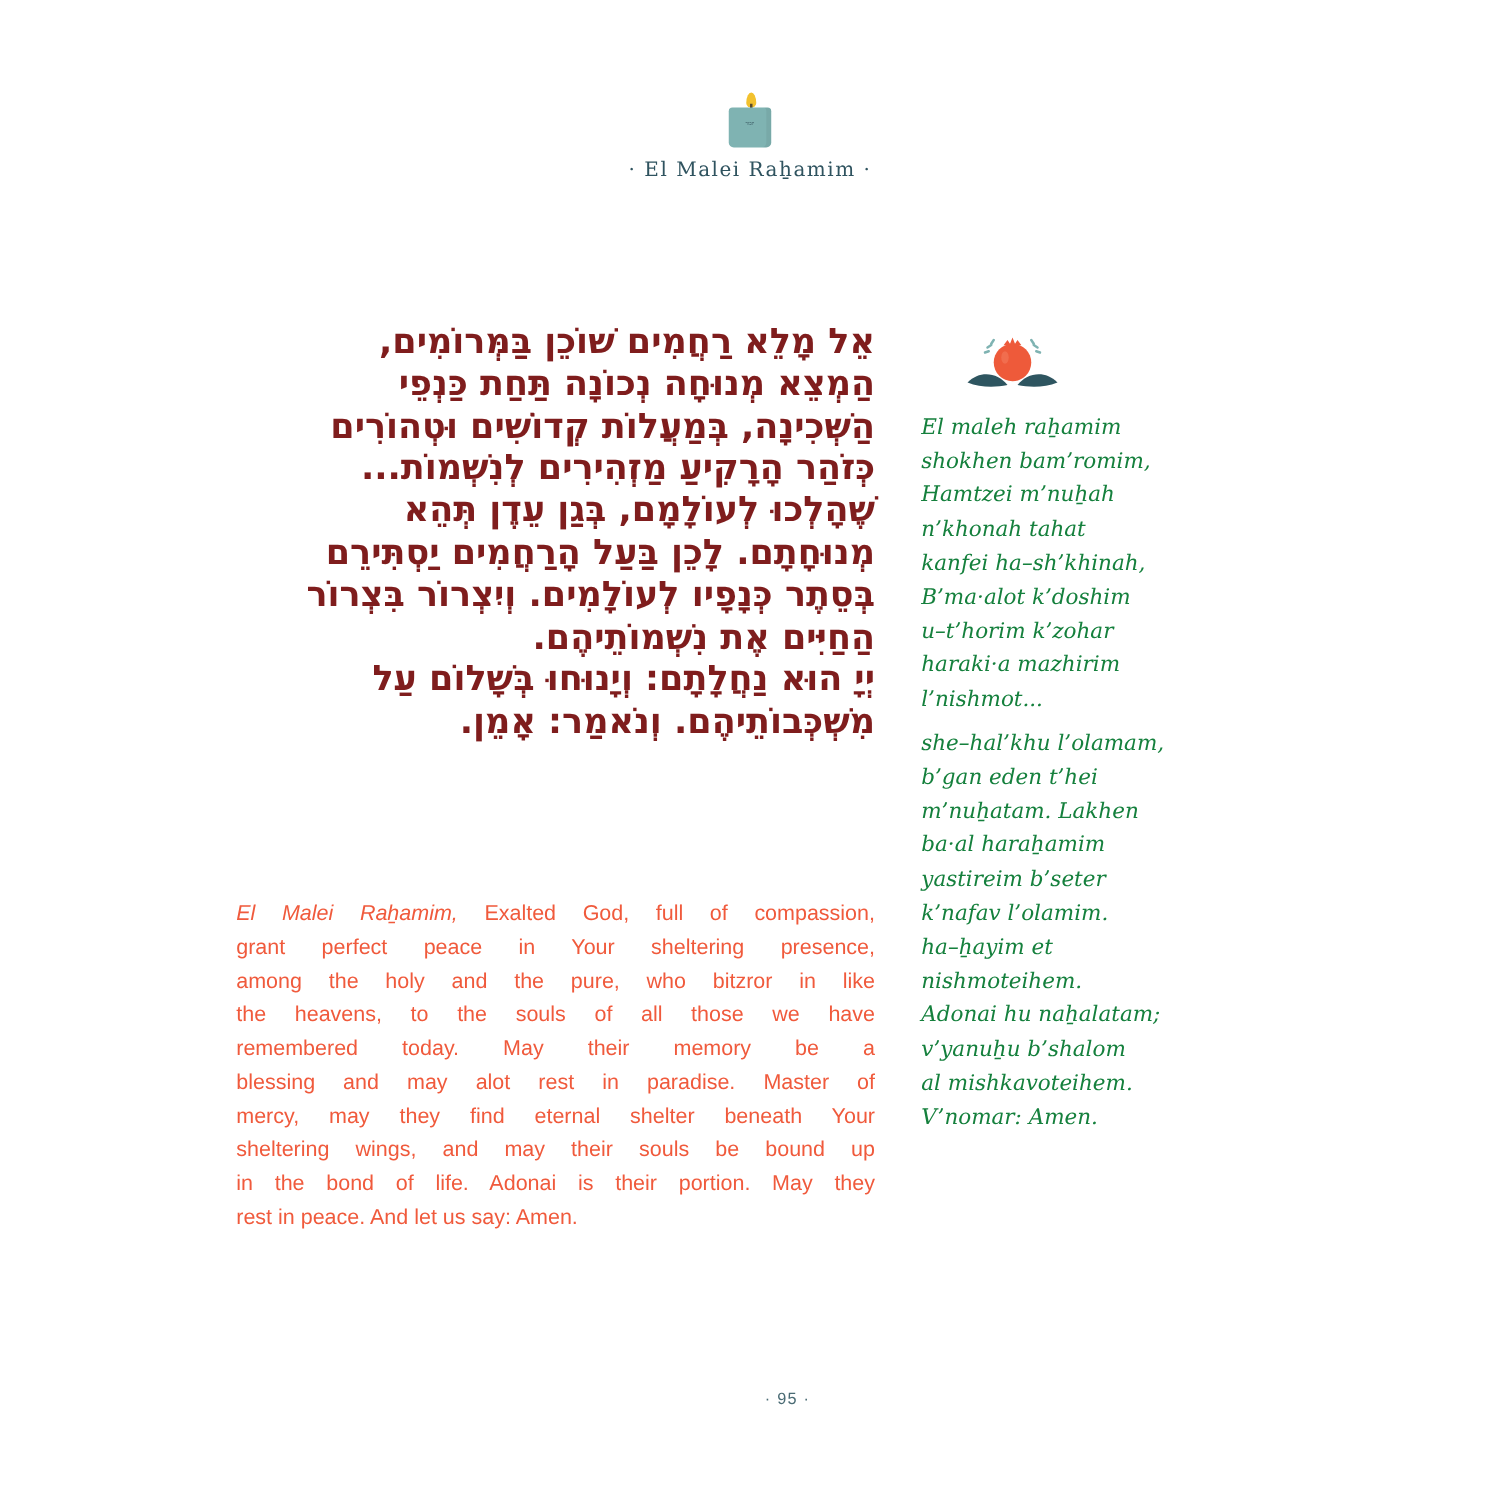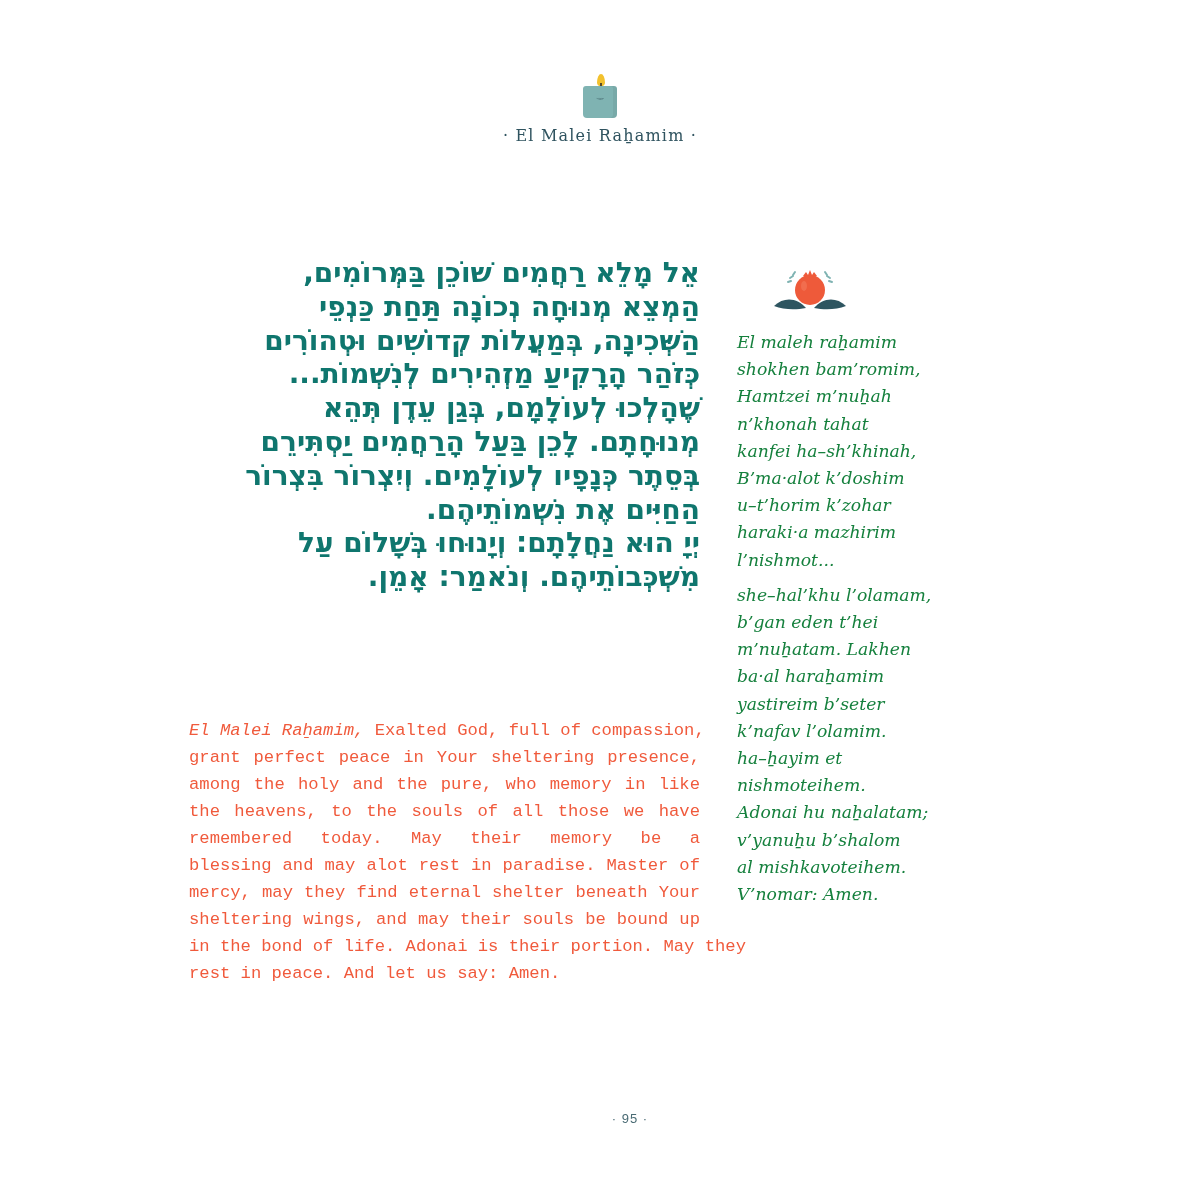--- a/index.html
+++ b/index.html
@@ -76,21 +76,21 @@
       position: absolute;
       left: 200px;
       top: 256px;
       width: 500px;
       direction: rtl;
       text-align: right;
       font-family: "DejaVu Sans", sans-serif;
       font-weight: bold;
       font-size: 28px;
       line-height: 33.8px;
-      color: #0f766e;
+      color: #7f1d1d;
     }
     .hebrew .line {
       display: block;
       white-space: nowrap;
     }
 
     
     .english {
       position: absolute;
       left: 189px;
@@ -100,21 +100,20 @@
       font-size: 17.2px;
       line-height: 27px;
       color: #f05a3c;
       text-align: justify;
     }
     .english .line {
       display: block;
       text-align: justify;
       text-align-last: justify;
       white-space: nowrap;
-      font-family: Liberation Mono, monospace;
     }
     .english .line.last {
       text-align-last: left;
     }
     .english em {
       font-style: italic;
     }
 
     
     .pomegranate {
@@ -183,21 +182,21 @@
     <span class="line">מְנוּחָתָם. לָכֵן בַּעַל הָרַחֲמִים יַסְתִּירֵם</span>
     <span class="line">בְּסֵתֶר כְּנָפָיו לְעוֹלָמִים. וְיִצְרוֹר בִּצְרוֹר</span>
     <span class="line">הַחַיִּים אֶת נִשְׁמוֹתֵיהֶם.</span>
     <span class="line">יְיָ הוּא נַחֲלָתָם: וְיָנוּחוּ בְּשָׁלוֹם עַל</span>
     <span class="line">מִשְׁכְּבוֹתֵיהֶם. וְנֹאמַר: אָמֵן.</span>
   </div>
 
   <div class="english">
     <span class="line"><em>El Malei Raẖamim,</em><span> Exalted God, full of compassion,</span></span>
     <span class="line">grant perfect peace in Your sheltering presence,</span>
-    <span class="line">among the holy and the pure, who memory in like</span>
+    <span class="line">among the holy and the pure, who bitzror in like</span>
     <span class="line">the heavens, to the souls of all those we have</span>
     <span class="line">remembered today. May their memory be a</span>
     <span class="line">blessing and may alot rest in paradise. Master of</span>
     <span class="line">mercy, may they find eternal shelter beneath Your</span>
     <span class="line">sheltering wings, and may their souls be bound up</span>
     <span class="line">in the bond of life. Adonai is their portion. May they</span>
     <span class="line last">rest in peace. And let us say: Amen.</span>
   </div>
 
   <svg class="pomegranate" viewBox="0 0 76 50" xmlns="http://www.w3.org/2000/svg">

